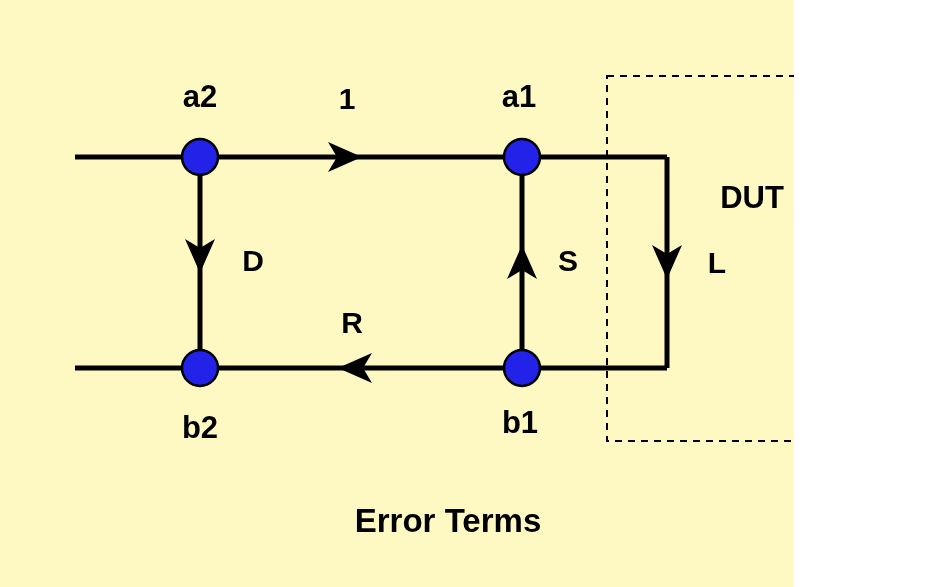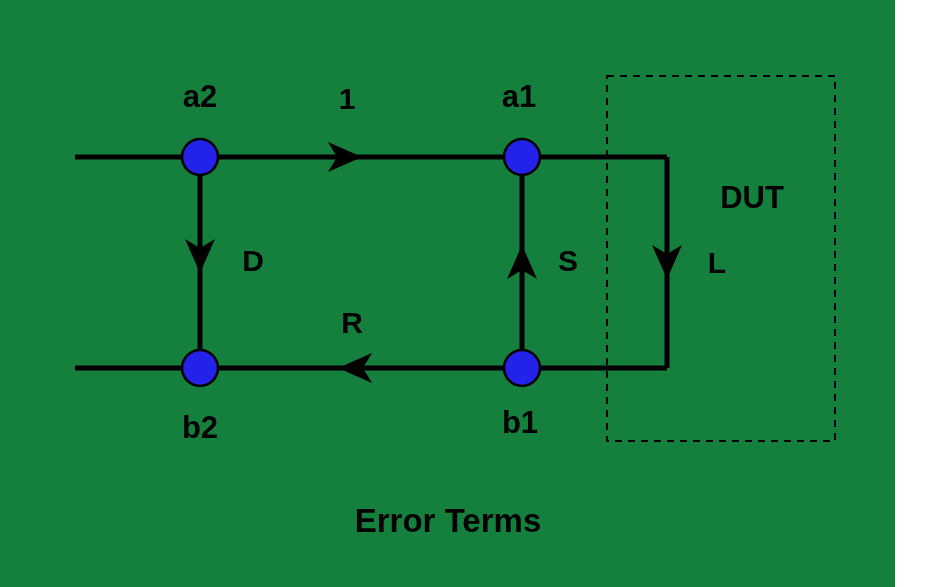--- a/index.html
+++ b/index.html
@@ -3,23 +3,23 @@
 <meta charset="utf-8">
 <style>
   html, body {
     margin: 0;
     padding: 0;
     background: #ffffff;
     font-family: "Liberation Sans", sans-serif;
   }
   .canvas {
     position: relative;
-    width: 895px;
+    width: 794px;
     height: 587px;
-    background: #15803d;
+    background: #fef9c3;
     overflow: hidden;
   }
   svg text {
     font-family: "Liberation Sans", sans-serif;
     font-weight: bold;
     fill: #000000;
   }
   .node-label { font-size: 31px; }
   .edge-label { font-size: 30px; }
   .dut-label  { font-size: 31px; }

